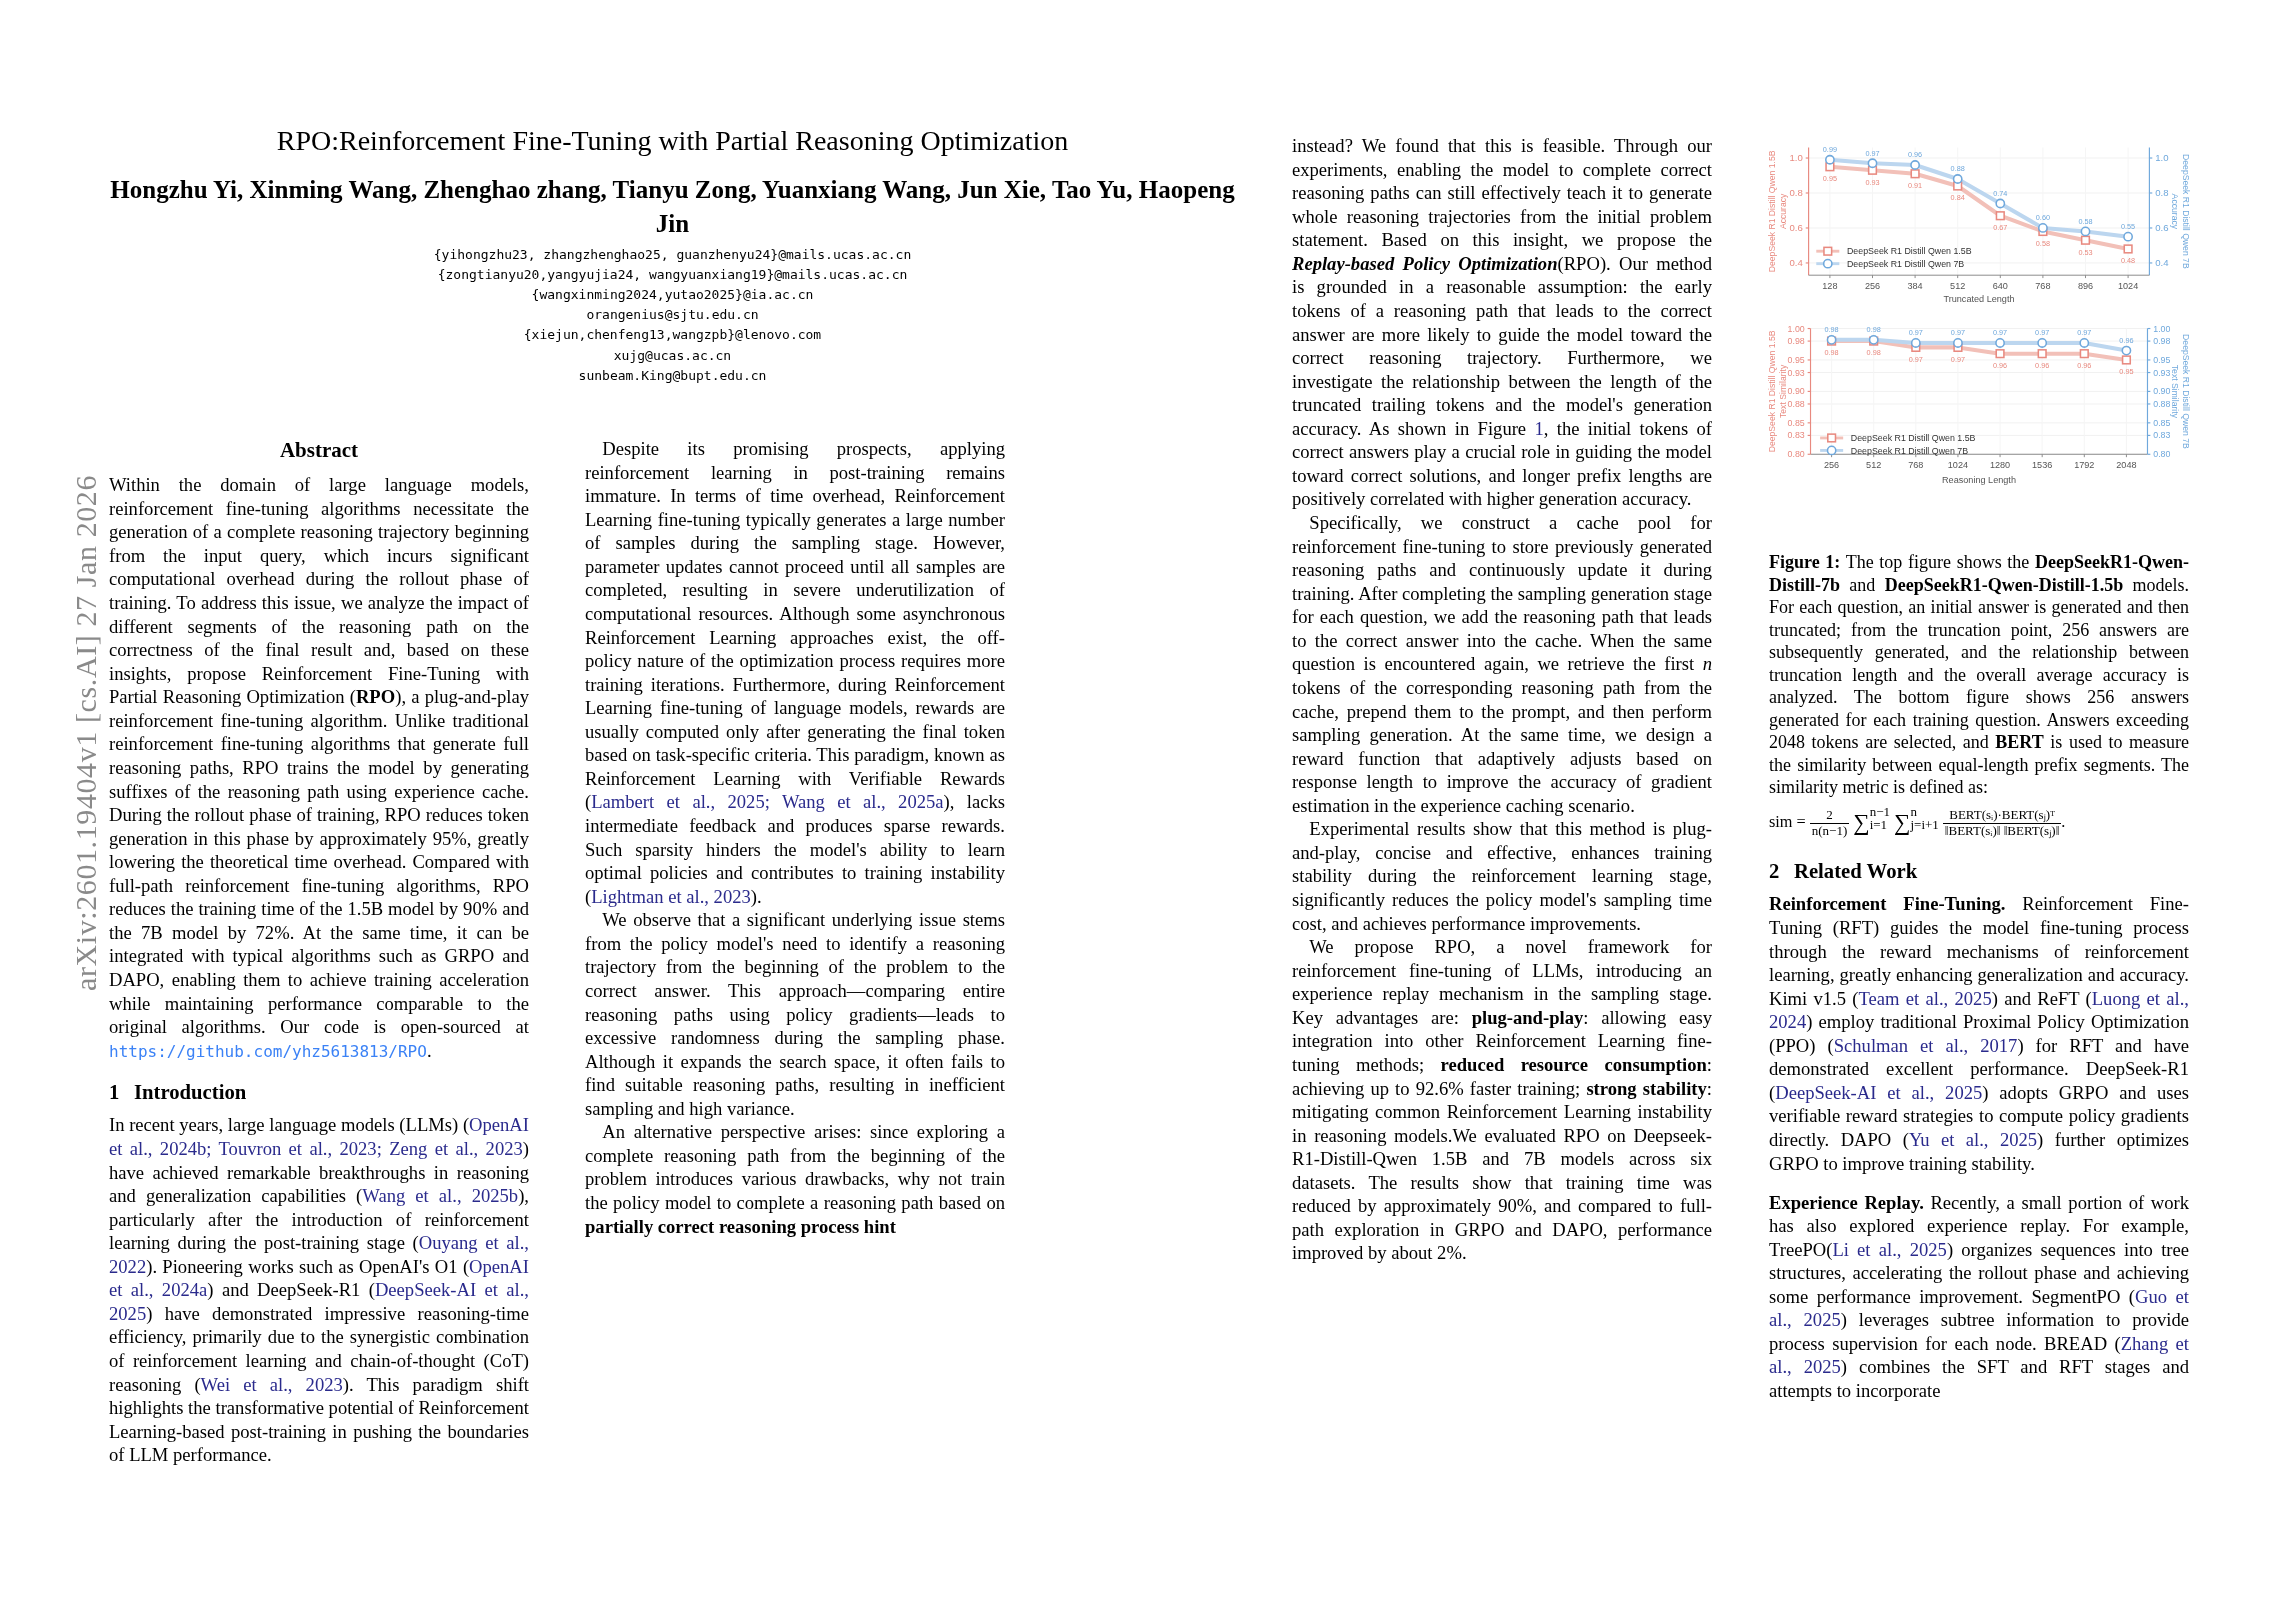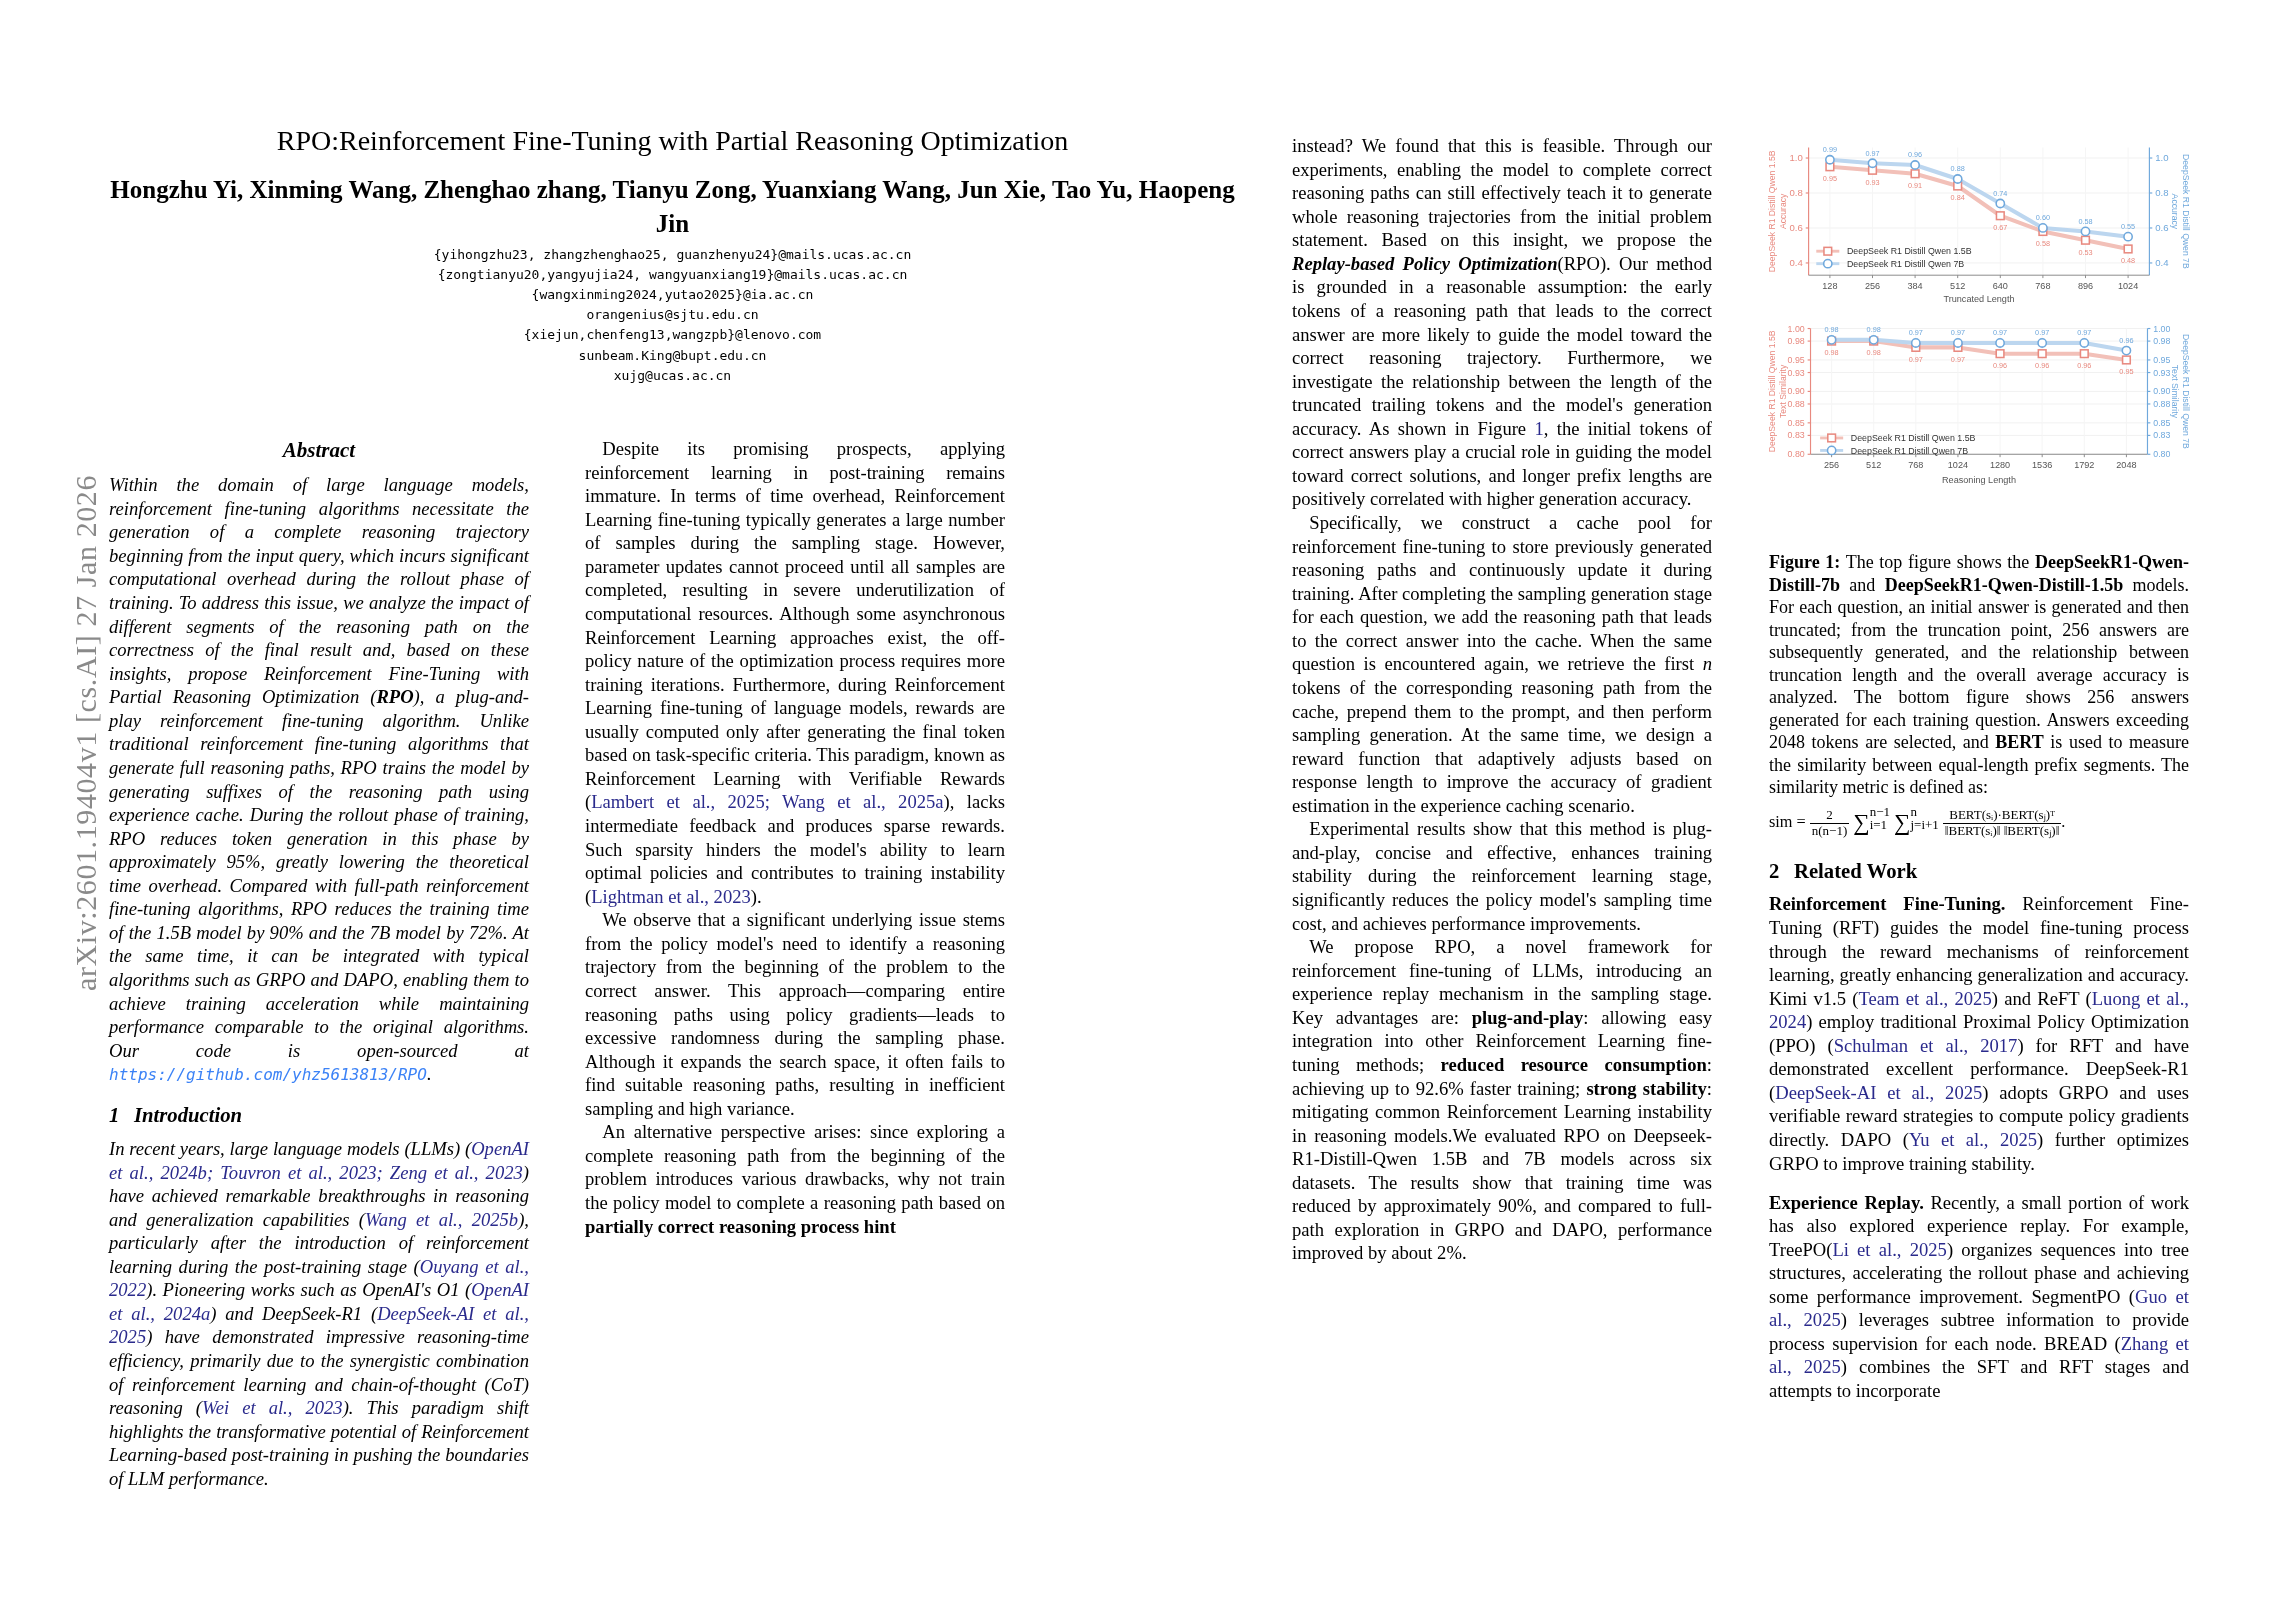--- a/index.html
+++ b/index.html
@@ -57,21 +57,21 @@
   
   .col{
     position:absolute;
     width:420px;
     font-size:18.6px;
     line-height:1.268;
     text-align:justify;
     text-justify:inter-word;
     hyphens:auto;
   }
-  #col1{left:109px; top:437px; height:1105px;font-style:italic;}
+  #col1{left:109px; top:437px; height:1105px;}
   #col2{left:585px; top:437px; height:1105px;}
   #col3{left:1292px; top:134px; height:1412px;}
   #col4{left:1769px; top:134px; height:1412px;}
 
   .sec-head{
     font-weight:bold;
     font-size:20.7px;
     margin:16.3px 0 8.6px 0;
   }
   .sec-head .num{display:inline-block;min-width:25px;}
@@ -137,22 +137,22 @@
 
   <div id="titleblock">
     <div id="paper-title">RPO:Reinforcement Fine-Tuning with Partial Reasoning Optimization</div>
     <div class="author-line">Hongzhu Yi, Xinming Wang, Zhenghao zhang, Tianyu Zong, Yuanxiang Wang, Jun Xie, Tao Yu, Haopeng Jin</div>
     <div id="emails">
       <div>{yihongzhu23, zhangzhenghao25, guanzhenyu24}@mails.ucas.ac.cn</div>
       <div>{zongtianyu20,yangyujia24, wangyuanxiang19}@mails.ucas.ac.cn</div>
       <div>{wangxinming2024,yutao2025}@ia.ac.cn</div>
       <div>orangenius@sjtu.edu.cn</div>
       <div>{xiejun,chenfeng13,wangzpb}@lenovo.com</div>
+      <div>xujg@ucas.ac.cn</div>
       <div>sunbeam.King@bupt.edu.cn</div>
-      <div>xujg@ucas.ac.cn</div>
     </div>
   </div>
 
   <div class="col" id="col1">
     <h2 class="abstract-head">Abstract</h2>
     <p class="noind"><span>Within the domain of large language models, reinforcement fine-tuning algorithms necessitate the generation of a complete reasoning trajectory beginning from the input query, which incurs significant computational overhead during the rollout phase of training. To address this issue, we analyze the impact of different segments of the reasoning path on the correctness of the final result and, based on these insights, propose Reinforcement Fine-Tuning with Partial Reasoning Optimization (</span><b>RPO</b><span>), a plug-and-play reinforcement fine-tuning algorithm. Unlike traditional reinforcement fine-tuning algorithms that generate full reasoning paths, RPO trains the model by generating suffixes of the reasoning path using experience cache. During the rollout phase of training, RPO reduces token generation in this phase by approximately 95%, greatly lowering the theoretical time overhead. Compared with full-path reinforcement fine-tuning algorithms, RPO reduces the training time of the 1.5B model by 90% and the 7B model by 72%. At the same time, it can be integrated with typical algorithms such as GRPO and DAPO, enabling them to achieve training acceleration while maintaining performance comparable to the original algorithms. Our code is open-sourced at </span><span class="mono">https://github.com/yhz5613813/RPO</span><span>.</span></p>
 
     <div class="sec-head"><span class="num">1</span><span>Introduction</span></div>
 
     <p class="noind"><span>In recent years, large language models (LLMs) (</span><span class="cite">OpenAI et al., 2024b; Touvron et al., 2023; Zeng et al., 2023</span><span>) have achieved remarkable breakthroughs in reasoning and generalization capabilities (</span><span class="cite">Wang et al., 2025b</span><span>), particularly after the introduction of reinforcement learning during the post-training stage (</span><span class="cite">Ouyang et al., 2022</span><span>). Pioneering works such as OpenAI's O1 (</span><span class="cite">OpenAI et al., 2024a</span><span>) and DeepSeek-R1 (</span><span class="cite">DeepSeek-AI et al., 2025</span><span>) have demonstrated impressive reasoning-time efficiency, primarily due to the synergistic combination of reinforcement learning and chain-of-thought (CoT) reasoning (</span><span class="cite">Wei et al., 2023</span><span>). This paradigm shift highlights the transformative potential of Reinforcement Learning-based post-training in pushing the boundaries of LLM performance.</span></p>

